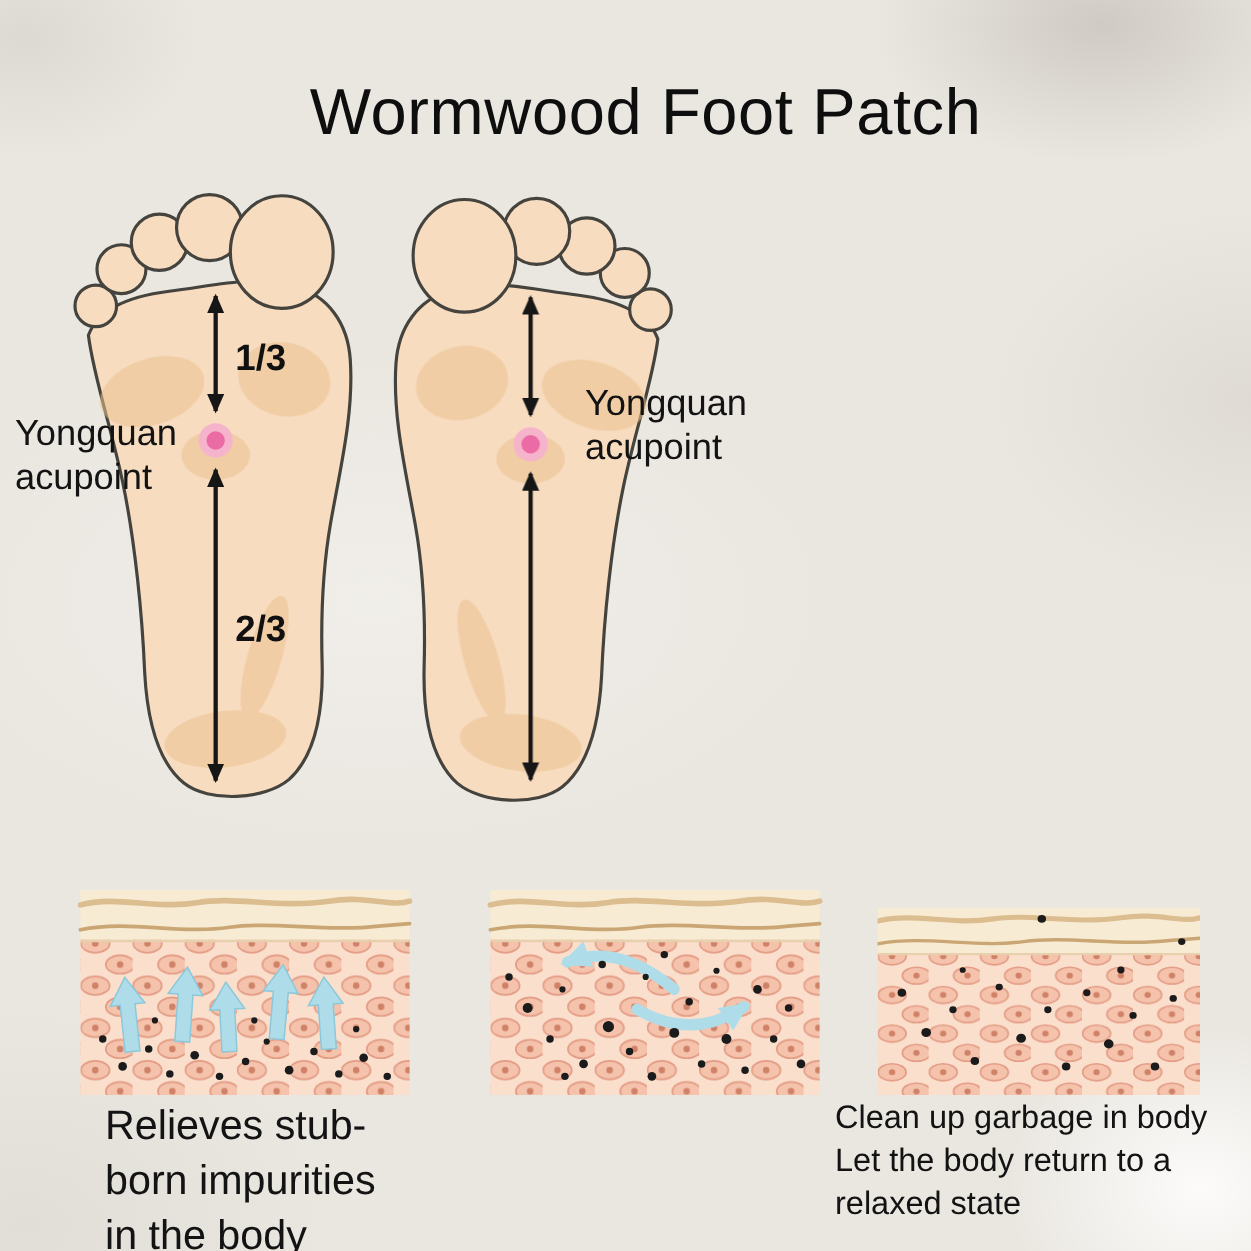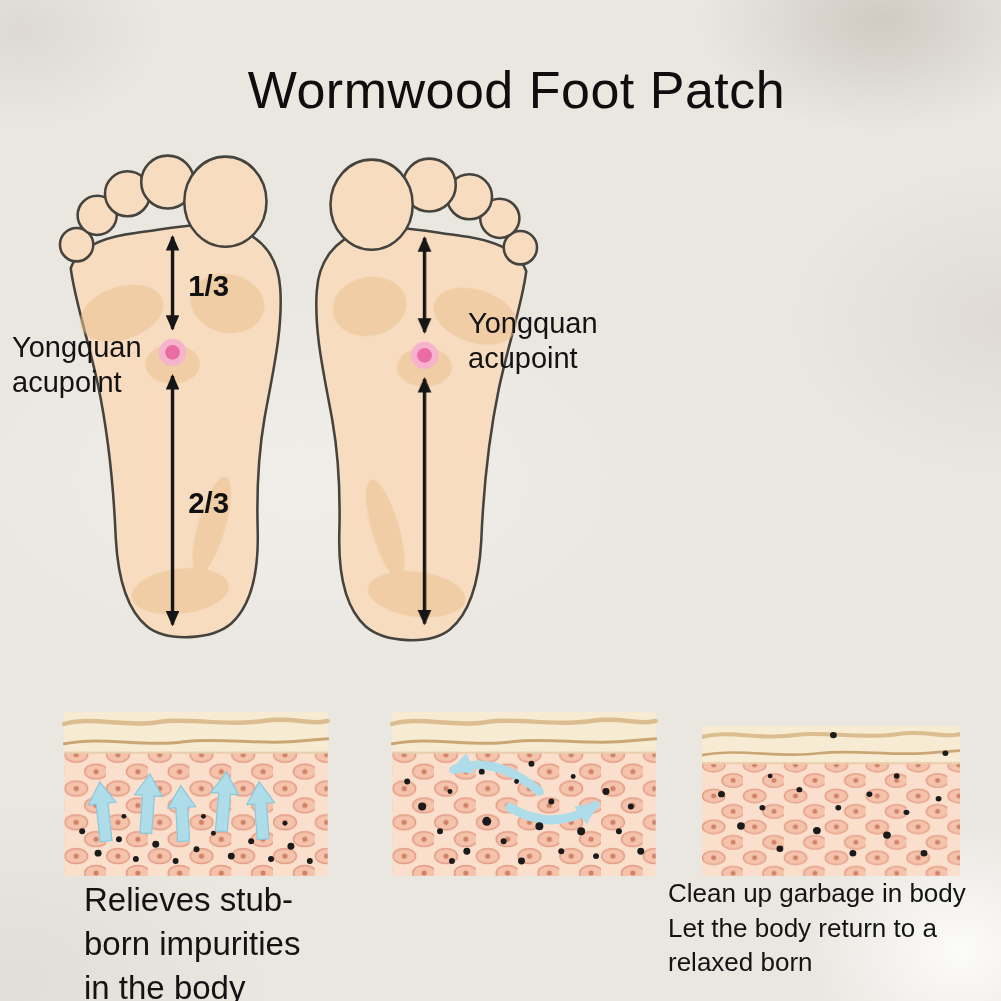--- a/index.html
+++ b/index.html
@@ -234,15 +234,15 @@
       <circle cx="70" cy="55" r="2.5"></circle>
         <circle cx="200" cy="55" r="3"></circle>
     </g>
   </svg>
 
   <div id="cap1" class="caption">Relieves stub-
 born impurities
 in the body</div>
   <div id="cap3" class="caption">Clean up garbage in body
 Let the body return to a
-relaxed born</div>
+relaxed state</div>
 
 </div>
 
 </body></html>

